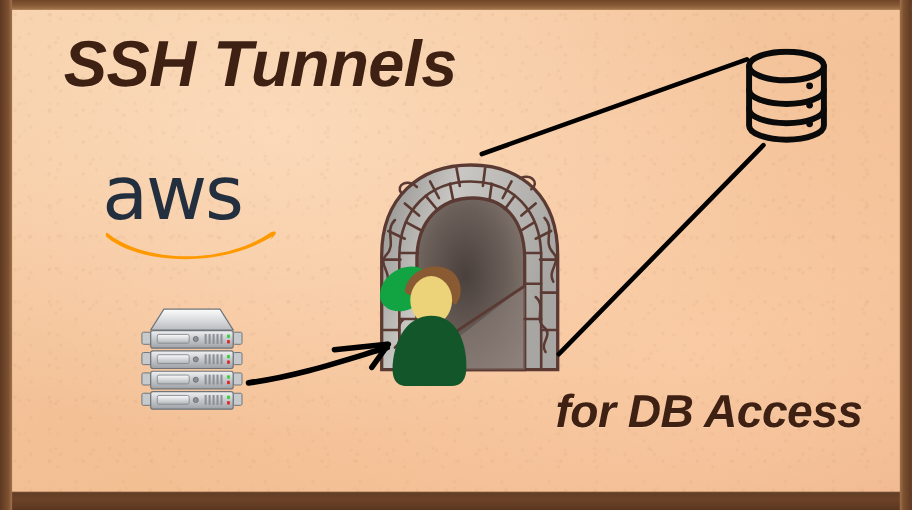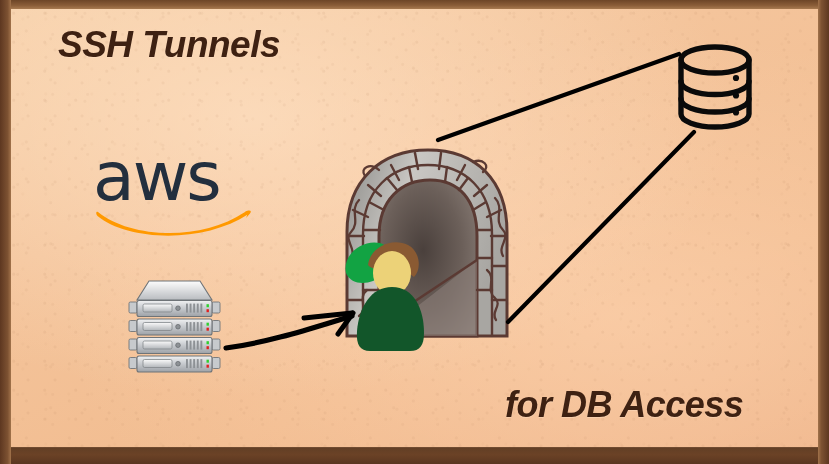--- a/index.html
+++ b/index.html
@@ -68,22 +68,22 @@
   
   .heading {
     position: absolute;
     font-style: italic;
     font-weight: bold;
     color: #3e2112;
     letter-spacing: -0.5px;
     white-space: nowrap;
     text-shadow: 0 1px 0 rgba(255,230,205,.35);
   }
-  #title { left: 58px; top: 24px; font-size: 37px; font-style: italic; }
-  #subtitle { left: 505px; top: 384px; font-size: 36px; }
+  #title { left: 58px; top: 24px; font-size: 59px; font-style: italic; }
+  #subtitle { left: 505px; top: 350px; font-size: 42px; }
 
   
   .df-logo {
     position: absolute;
     left: 614px; top: 6px;
     height: 31px;
     display: flex;
     align-items: stretch;
   }
   .df-domain, .df-factory {

